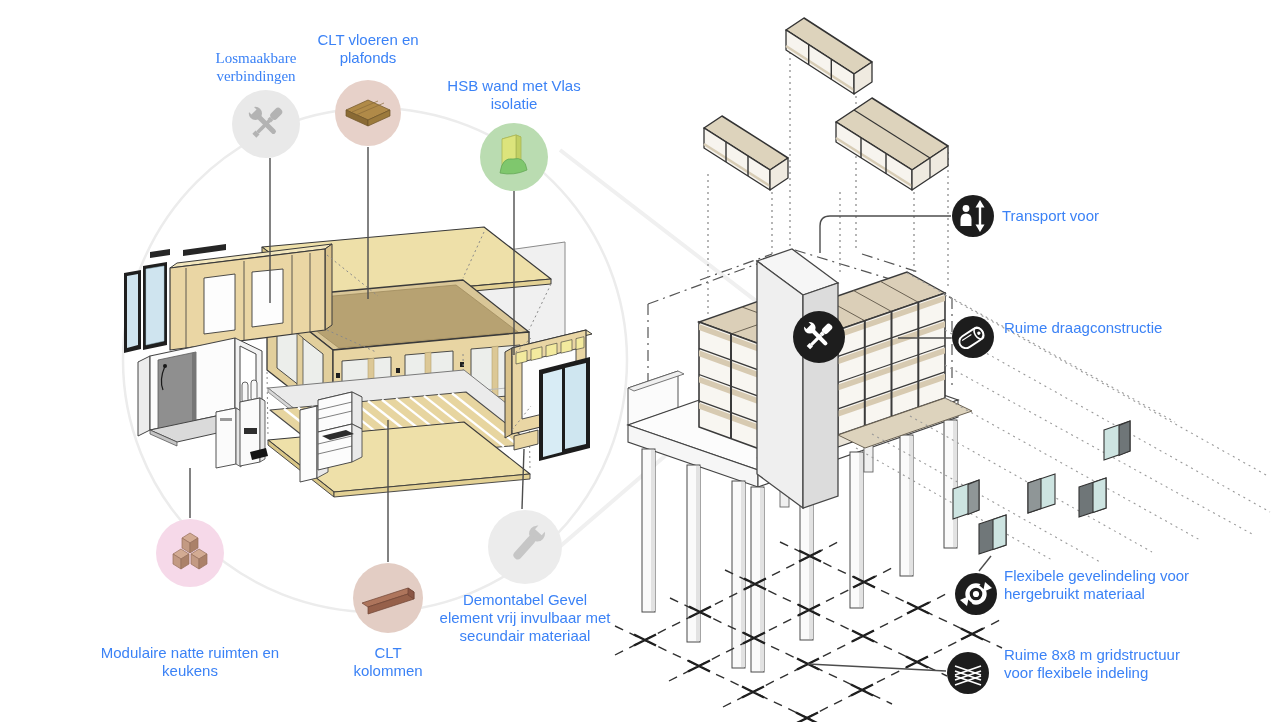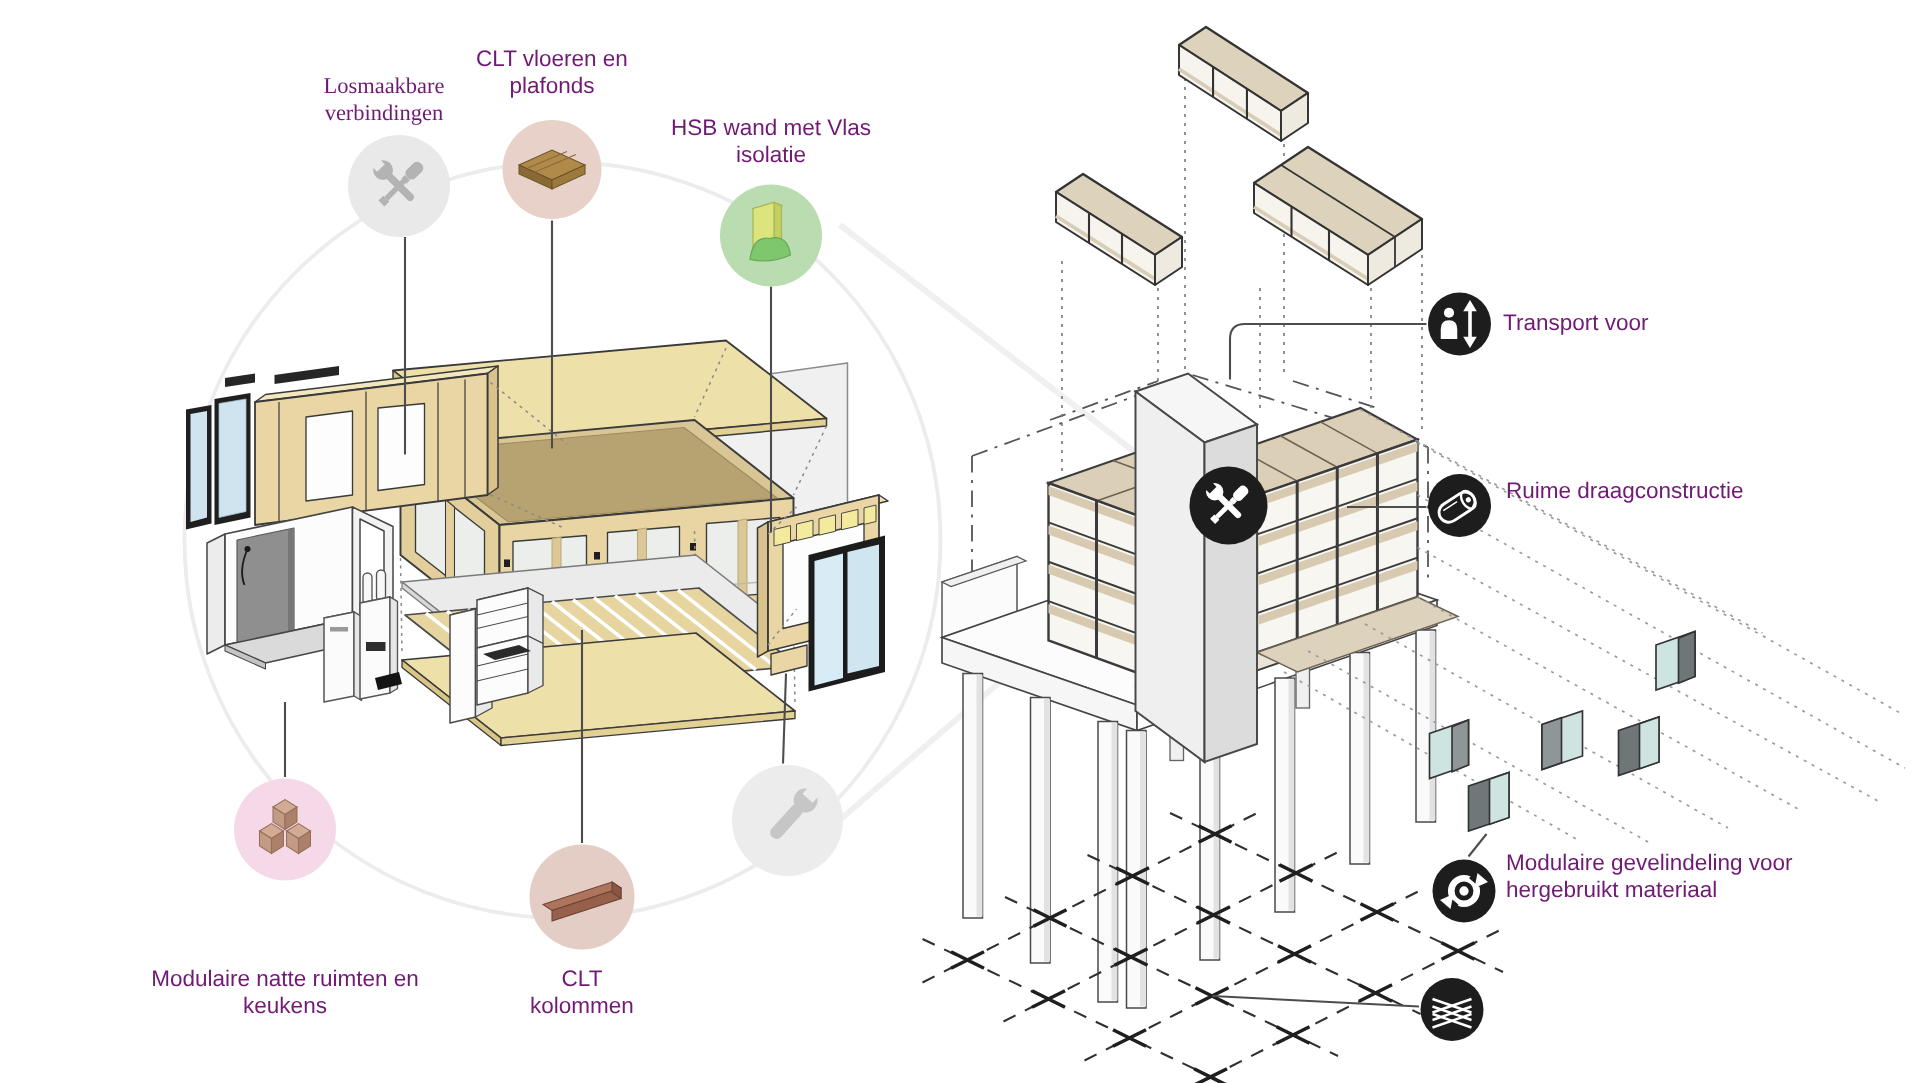--- a/index.html
+++ b/index.html
@@ -2,21 +2,21 @@
 <html><head>
 <meta charset="utf-8">
 <style>
   html,body{margin:0;padding:0;background:#ffffff;}
   #stage{
     position:relative;width:1285px;height:722px;overflow:hidden;
     background:#ffffff;font-family:"Liberation Sans",sans-serif;
   }
   #art{position:absolute;left:0;top:0;}
   .lbl{
-    position:absolute;font-size:15px;line-height:18px;color:#701a75;
+    position:absolute;font-size:15px;line-height:18px;color:#3b82f6;
     white-space:normal;
   }
   .lbl.center{text-align:center;}
   .lbl.left{text-align:left;}
 </style>
 </head>
 <body>
 
 <div id="stage">
 
@@ -549,21 +549,23 @@
 <div class="lbl center" style="left:186px;top:49px;width:140px;font-family:Liberation Serif, serif;">Losmaakbare verbindingen</div>
 
 <div class="lbl center" style="left:298px;top:31px;width:140px;">CLT vloeren en plafonds</div>
 
 <div class="lbl center" style="left:444px;top:77px;width:140px;">HSB wand met Vlas isolatie</div>
 
 <div class="lbl center" style="left:98px;top:597px;width:184px;margin-top:47px;">Modulaire natte ruimten en keukens</div>
 
 <div class="lbl center" style="left:338px;top:644px;width:100px;">CLT kolommen</div>
 
+<div class="lbl center" style="left:438px;top:591px;width:174px;">Demontabel Gevel element vrij invulbaar met secundair materiaal</div>
 
 <div class="lbl left" style="left:1002px;top:207px;width:170px;">Transport voor</div>
 
 <div class="lbl left" style="left:1004px;top:319px;width:160px;">Ruime draagconstructie</div>
 
-<div class="lbl left" style="left:1004px;top:567px;width:200px;">Modulaire gevelindeling voor hergebruikt materiaal</div>
-
+<div class="lbl left" style="left:1004px;top:567px;width:200px;">Flexibele gevelindeling voor hergebruikt materiaal</div>
+
+<div class="lbl left" style="left:1004px;top:646px;width:180px;">Ruime 8x8 m gridstructuur voor flexibele indeling</div>
 
 </div>
 
 </body></html>

